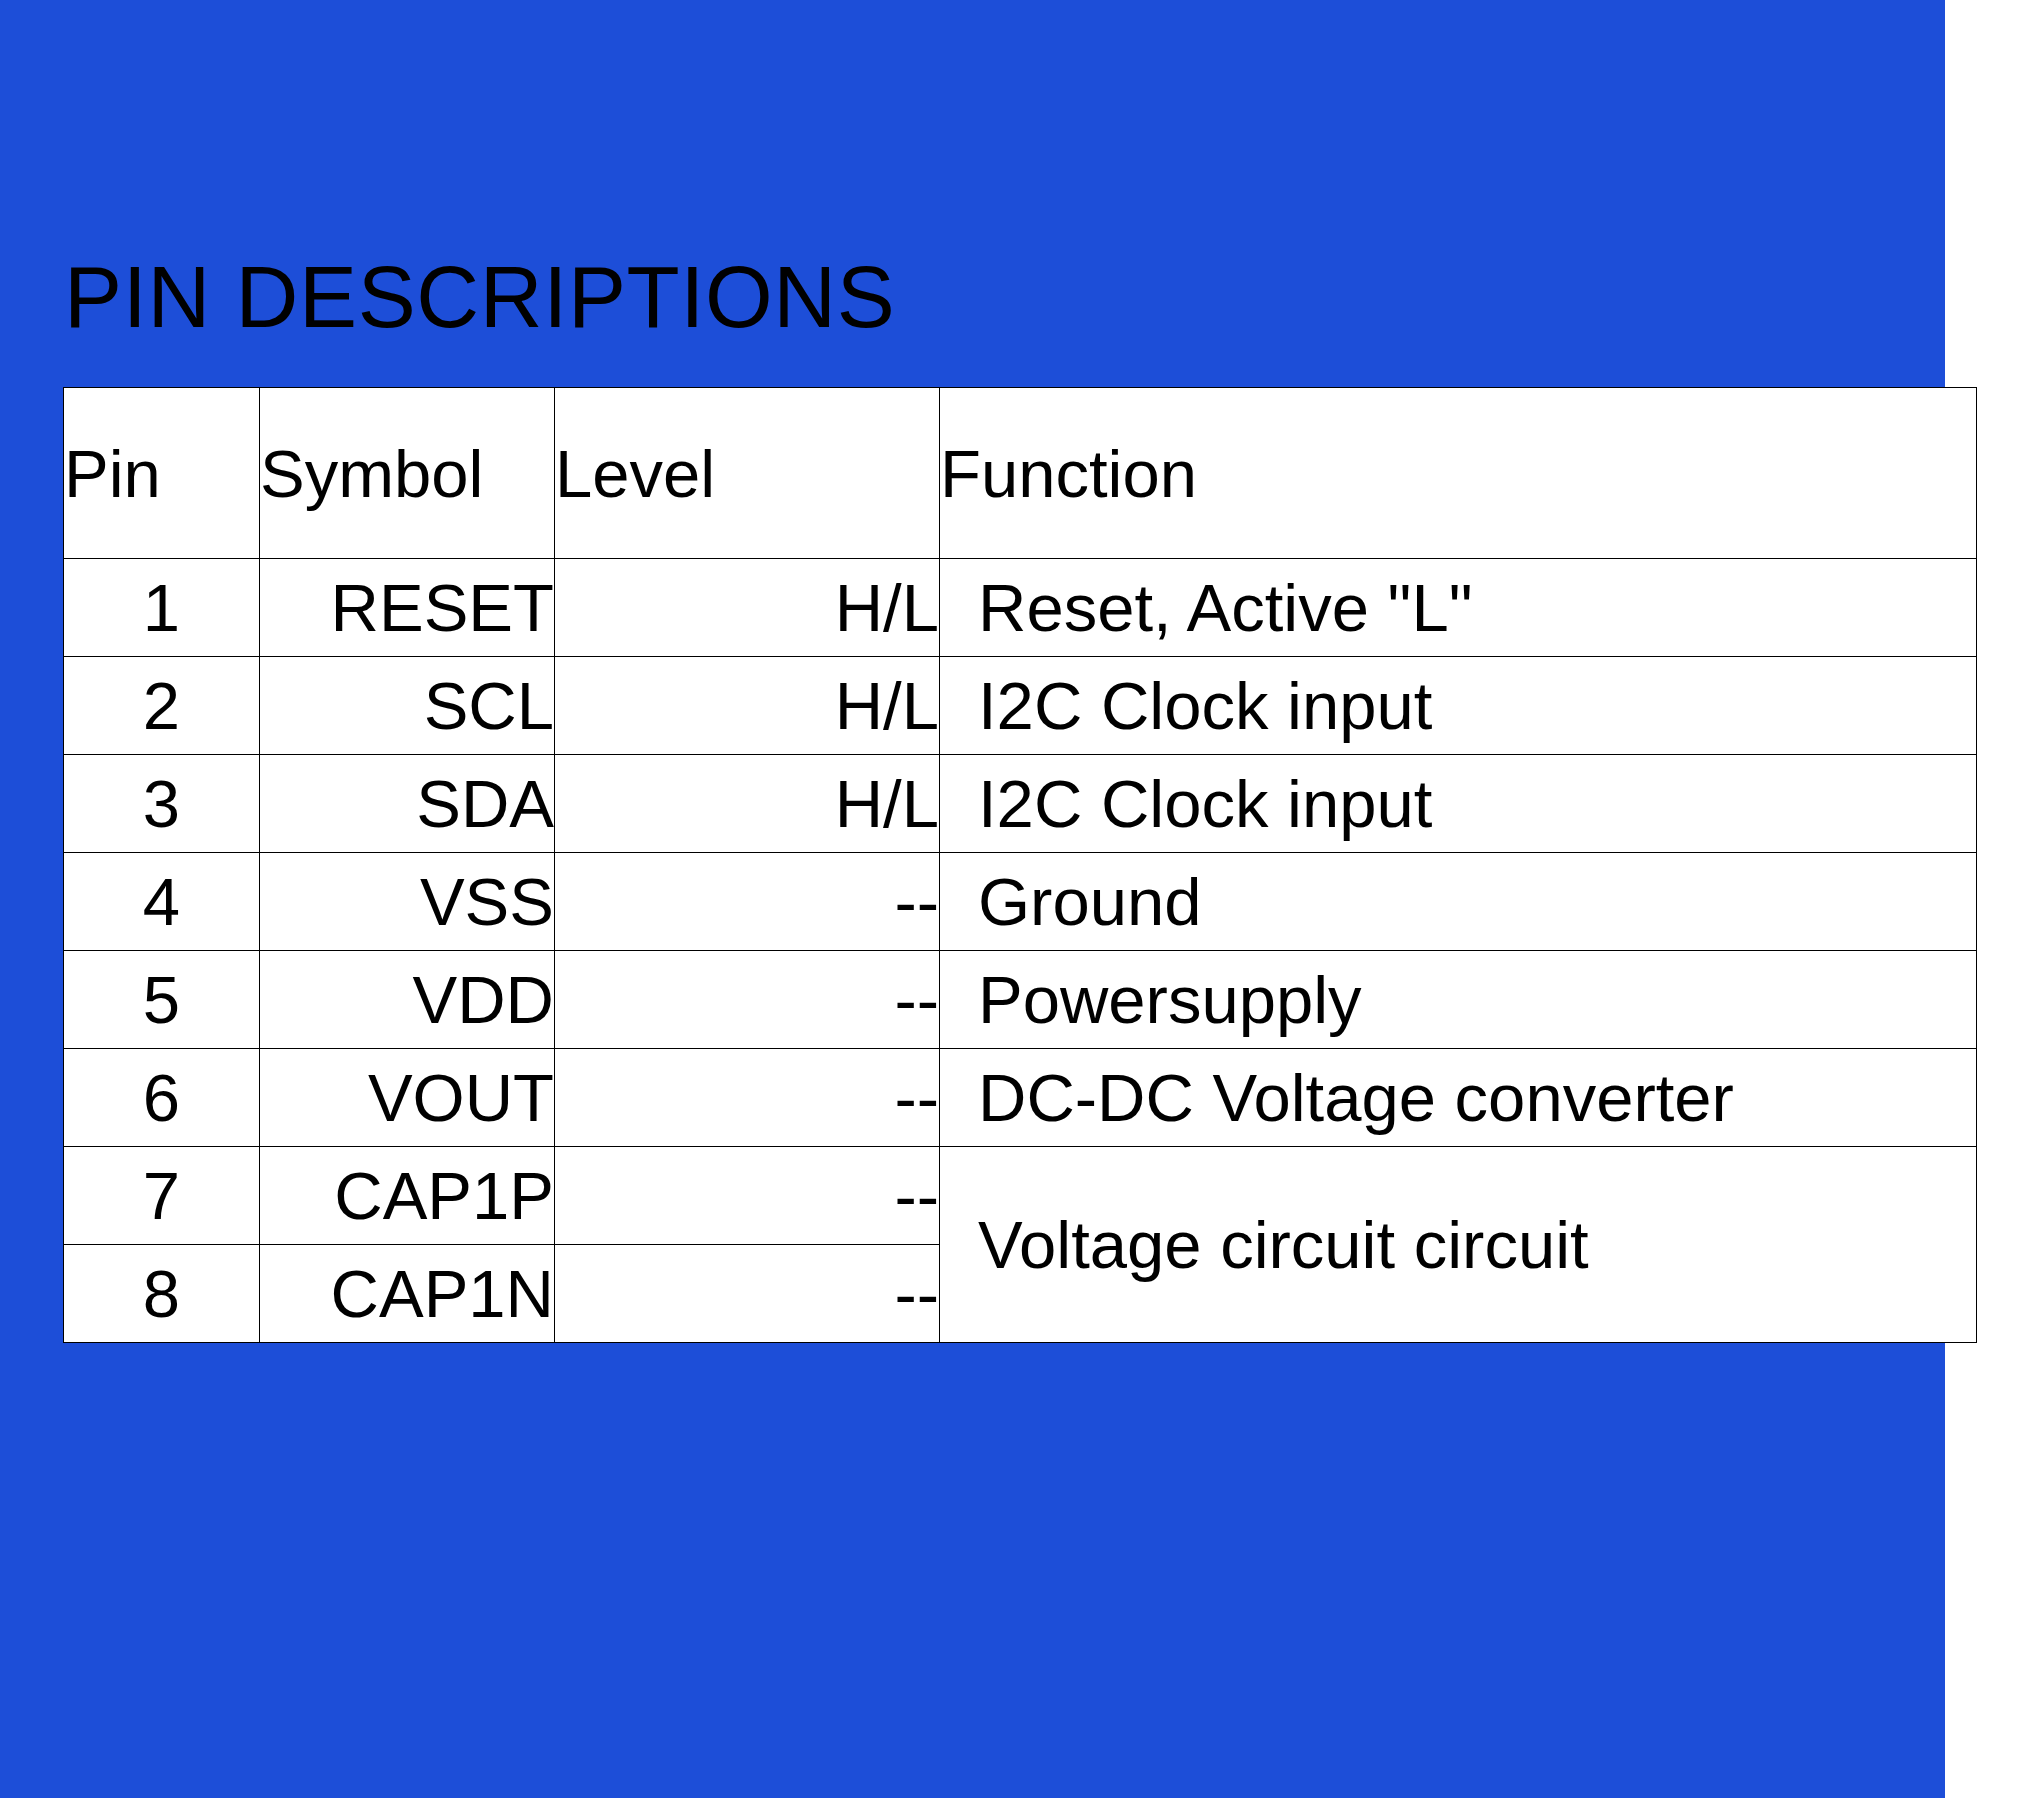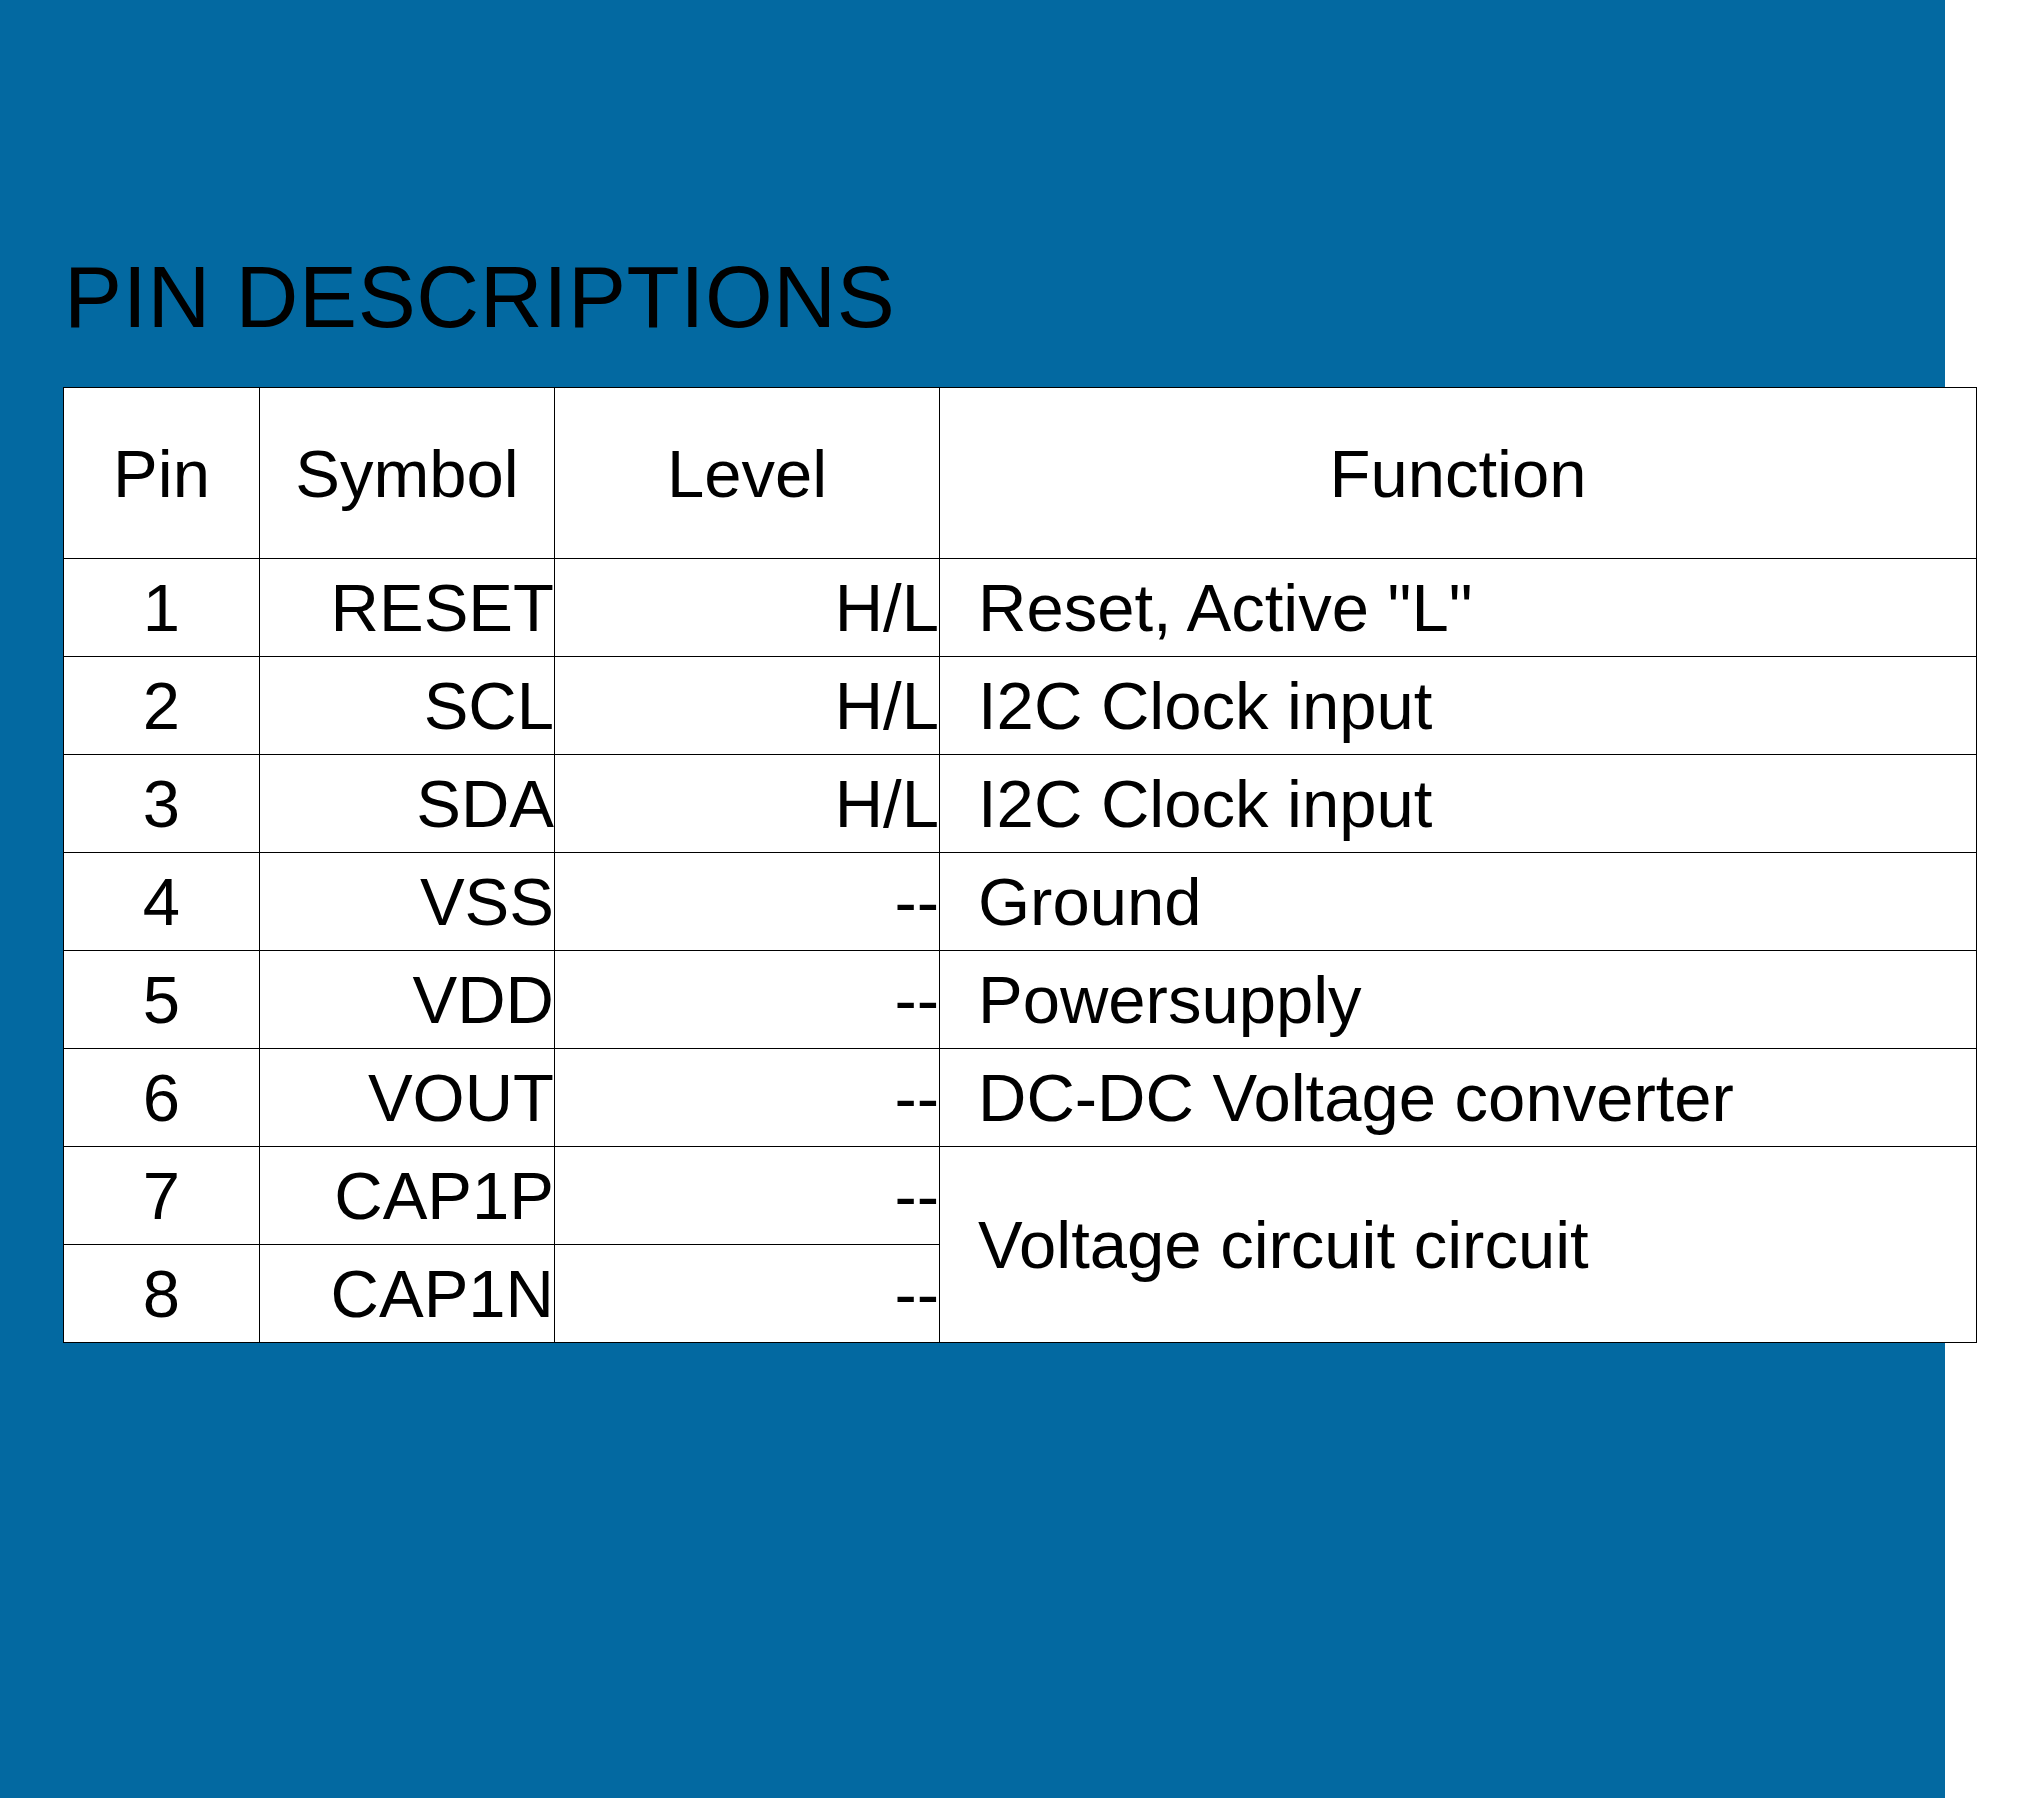--- a/index.html
+++ b/index.html
@@ -3,21 +3,21 @@
 <meta charset="utf-8">
 <style>
   * { margin: 0; padding: 0; box-sizing: border-box; }
   html, body {
     width: 2035px; height: 1799px;
     background: #ffffff;
     font-family: "Liberation Sans", "DejaVu Sans", sans-serif;
     color: #000000;
     overflow: hidden;
   }
-  .page { position: relative; width: 1945px; height: 1799px; background: #0369a1; padding-left: 33px; }
+  .page { position: relative; width: 1945px; height: 1799px; background: #1d4ed8; padding-left: 33px; }
 
   .title {
     position: absolute;
     left: 64px; top: 253px;
     font-size: 87px;
     font-weight: 400;
     line-height: 1;
     letter-spacing: 0.6px;
     color: #000000;
     white-space: nowrap;
@@ -41,21 +41,21 @@
     font-size: 67px;
     font-weight: 400;
     line-height: 1;
     vertical-align: middle;
     overflow: hidden;
     white-space: nowrap;
   }
   .pin-table thead tr { height: 171px; }
   .pin-table tbody tr { height: 98px; }
 
-  .pin-table th { text-align: center; }
+  .pin-table th { text-align: left; }
 
   td.c-pin   { text-align: center; }
   td.c-sym   { text-align: right; padding-left: 36px; }
   td.c-lvl   { text-align: right; padding-left: 120px; }
   td.c-func  { text-align: left; padding-left: 38px; }
 </style>
 </head>
 <body>
 
 <div class="page">

